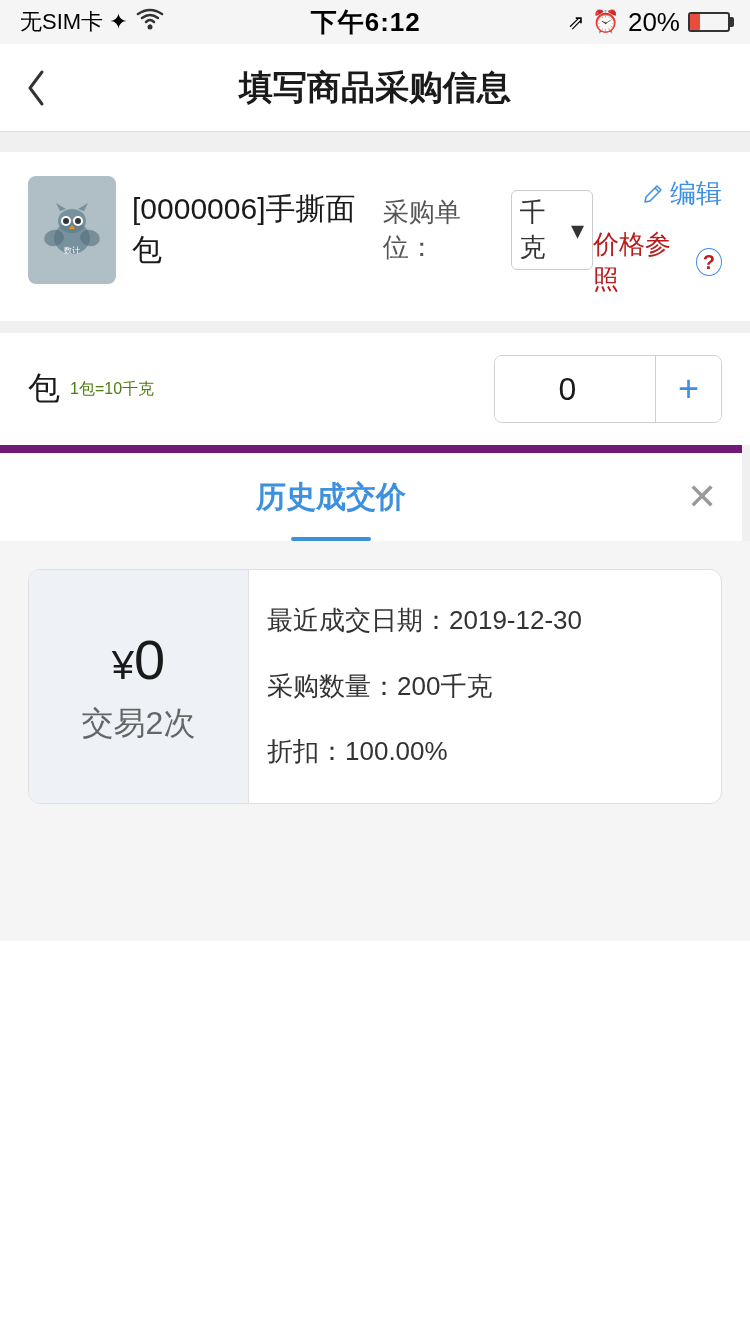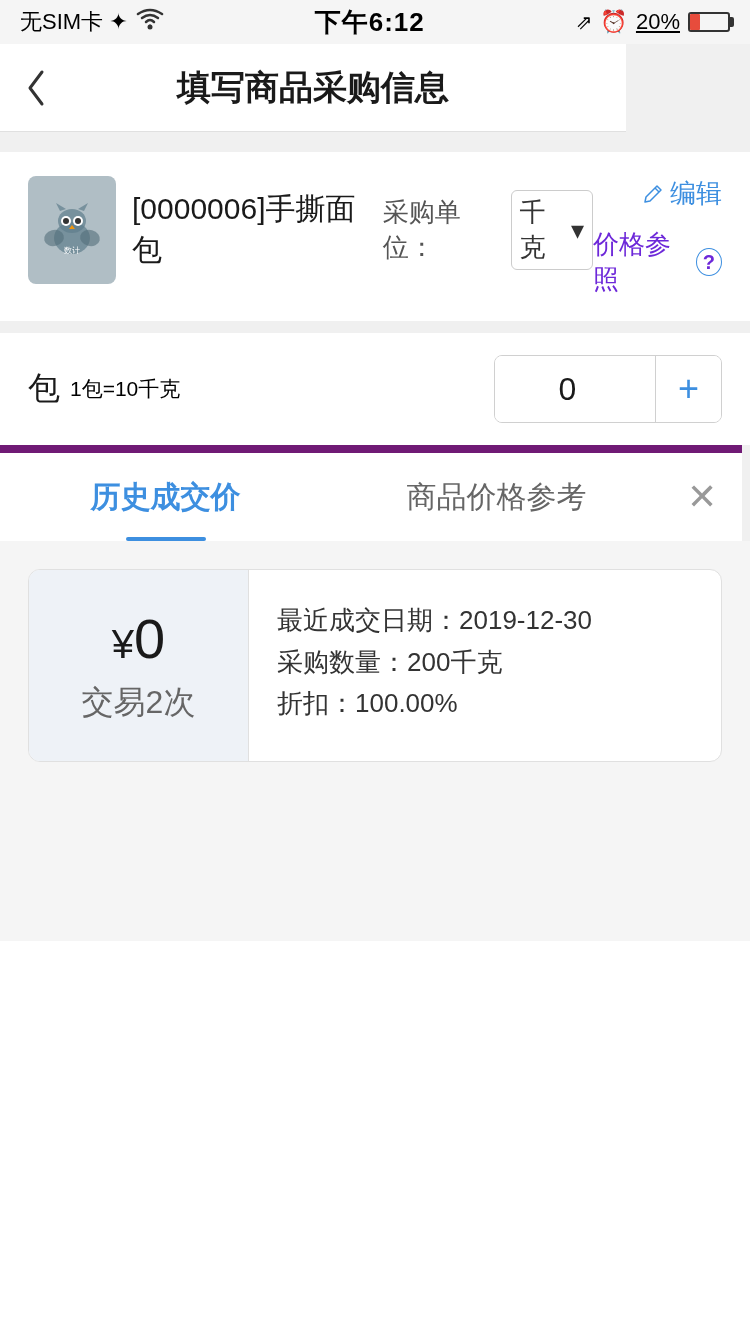--- a/index.html
+++ b/index.html
@@ -63,21 +63,21 @@
     }
     .battery-fill {
       width: 25%;
       height: 100%;
       background: #e74c3c;
       border-radius: 1px;
     }
 
     
     .nav-bar {
-      width: 626px;
+      width: 750px;
       height: 88px;
       background: #fff;
       display: flex;
       align-items: center;
       justify-content: center;
       position: relative;
       border-bottom: 1px solid #e0e0e0;
     }
     .nav-back {
       position: absolute;
@@ -153,21 +153,21 @@
     .edit-btn {
       font-size: 26px;
       color: #3d8fe0;
       display: flex;
       align-items: center;
       gap: 6px;
       cursor: pointer;
     }
     .price-ref-btn {
       font-size: 26px;
-      color: #6d28d9;
+      color: #b91c1c;
       display: flex;
       align-items: center;
       gap: 6px;
       cursor: pointer;
     }
 
     
     .quantity-row {
       width: 750px;
       background: #fff;
@@ -179,22 +179,22 @@
     }
     .quantity-label {
       font-size: 30px;
       color: #1a1a1a;
       font-weight: 500;
       display: flex;
       align-items: center;
       gap: 10px;
     }
     .quantity-unit-note {
-      font-size: 21px;
-      color: #000000;
+      font-size: 16px;
+      color: #4d7c0f;
     }
     .quantity-control {
       display: flex;
       align-items: center;
       border: 1px solid #d0d0d0;
       border-radius: 8px;
       overflow: hidden;
     }
     .quantity-input {
       width: 160px;
@@ -300,24 +300,24 @@
       color: #1a1a1a;
       font-weight: 400;
     }
     .price-trade-count {
       font-size: 32px;
       color: #666;
       margin-top: 10px;
     }
     .price-card-right {
       flex: 1;
-      padding: 30px 28px;
+      padding: 30px 18px;
       display: flex;
       flex-direction: column;
-      gap: 0;
+      gap: 24px;
     }
     .price-detail-row {
       font-size: 26px;
       color: #333;
       line-height: 1.6;
     }
 
     
     .bottom-area {
       width: 750px;
@@ -339,21 +339,21 @@
         <path d="M6 10 Q14 4 22 10" stroke="#333" stroke-width="2.5" fill="none" stroke-linecap="round"></path>
         <path d="M2 6 Q14 -2 26 6" stroke="#333" stroke-width="2.5" fill="none" stroke-linecap="round"></path>
         <circle cx="14" cy="19" r="2.5" fill="#333"></circle>
       </svg>
     </span>
   </div>
   <div class="status-center">下午6:12</div>
   <div class="status-right">
     <span style="font-size:20px;">⇗</span>
     <span style="font-size:22px;">⏰</span>
-    <span style="font-size:22px;text-decoration:underline;">20%</span>
+    <span style="font-size:26px;">20%</span>
     <div class="battery-icon">
       <div class="battery-fill"></div>
     </div>
   </div>
 </div>
 
 <div class="nav-bar">
   <div class="nav-back">
     <svg width="24" height="40" viewBox="0 0 24 40">
       <path d="M18 4 L6 20 L18 36" stroke="#333" stroke-width="3" fill="none" stroke-linecap="round" stroke-linejoin="round"></path>
@@ -425,23 +425,20 @@
     <input class="quantity-input" type="number" value="0" readonly="" style="">
     <button class="quantity-plus">+</button>
   </div>
 </div>
 
 <div class="tabs-bar">
   <div class="tab-item active">
     <span>历史成交价</span>
     <div class="tab-underline"></div>
   </div>
-  <div class="tab-item inactive">
-    <span>商品价格参考</span>
-  </div>
   <div class="tab-close">✕</div>
 </div>
 
 <div class="content-area">
 
   <div class="price-card">
     <div class="price-card-left">
       <div class="price-amount">
         <span style="font-size:40px;">¥</span><span>0</span>
       </div>

